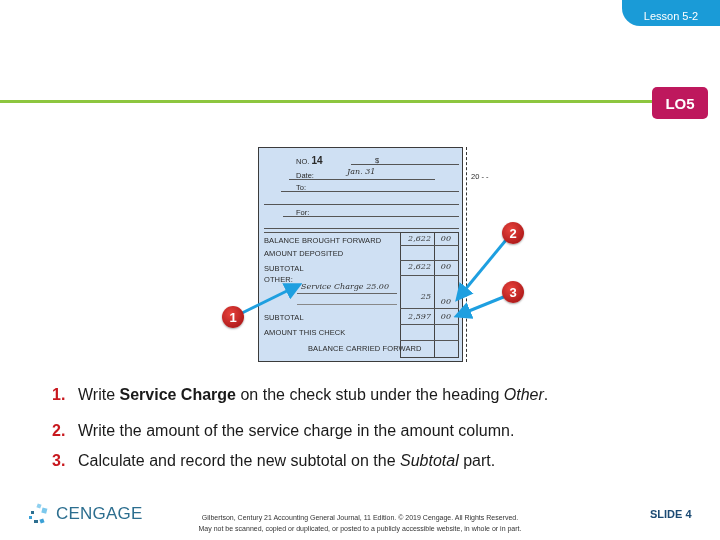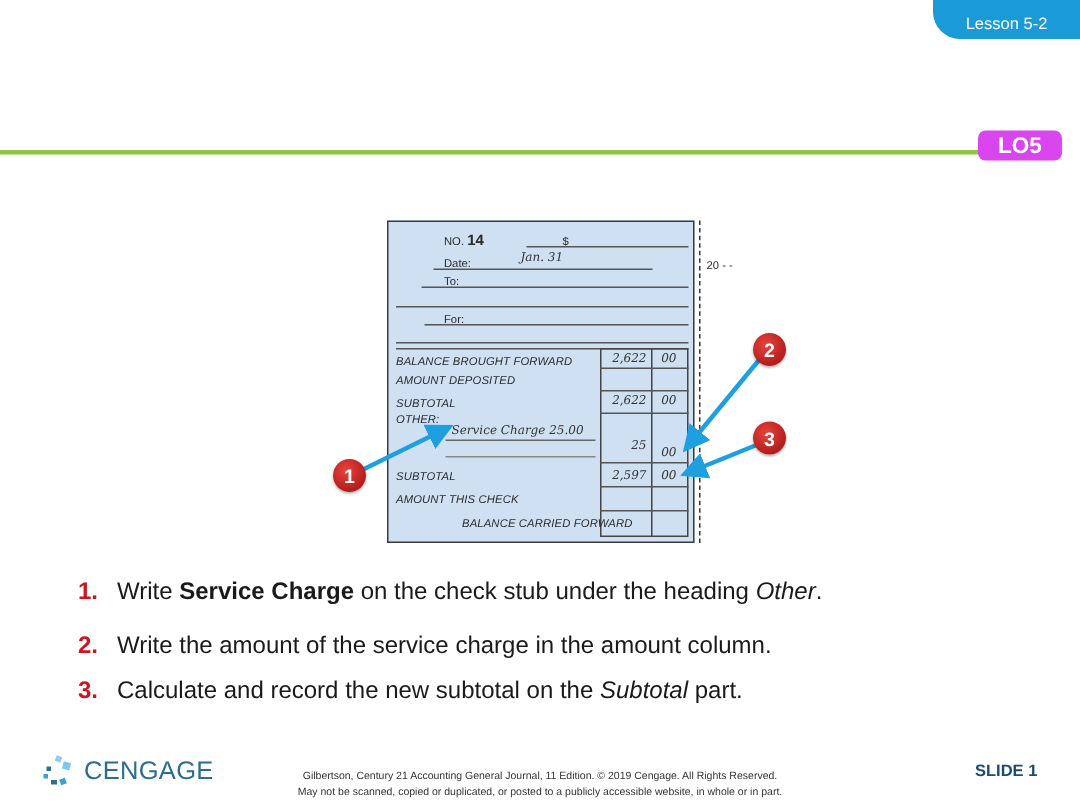--- a/index.html
+++ b/index.html
@@ -2,27 +2,27 @@
 <html><head>
 <meta charset="utf-8">
 <style>
   html, body { margin:0; padding:0; }
   body { width:720px; height:540px; position:relative; overflow:hidden; background:#ffffff; font-family:"Liberation Sans", sans-serif; }
 
   .lesson-tab { position:absolute; left:622px; top:-6px; width:98px; height:32px; background:#1a9bd7; border-radius:0 0 0 18px; color:#fff; font-size:11px; display:flex; align-items:flex-end; justify-content:center; padding-bottom:4px; box-sizing:border-box; }
 
   .title { position:absolute; left:60px; width:600px; top:32px; text-align:center; color:#1b4a73; font-weight:bold; font-size:27px; line-height:31px; letter-spacing:-0.3px; }
   .title-rule { position:absolute; left:0; top:100px; width:660px; height:3px; background:#8dc63f; }
-  .lo-badge { position:absolute; left:652px; top:87px; width:56px; height:20px; background:#d946ef; border-radius:5px; color:#fff; font-weight:bold; font-size:15px; display:flex; align-items:center; justify-content:center; }
+  .lo-badge { position:absolute; left:652px; top:87px; width:56px; height:32px; background:#be185d; border-radius:5px; color:#fff; font-weight:bold; font-size:15px; display:flex; align-items:center; justify-content:center; }
 
   
   .stub { position:absolute; left:258px; top:147px; width:205px; height:215px; background:#cfe0f3; border:1px solid #3b3b3b; box-sizing:border-box; font-size:7.5px; color:#2a2a2a; }
   .stub-dash { position:absolute; left:466px; top:147px; height:215px; border-left:1.5px dashed #333; }
   .stub .line { position:absolute; height:0; border-top:1px solid #555; }
-  .stub .lbl { position:absolute; white-space:nowrap; text-transform:uppercase; letter-spacing:0.1px;font-style:italic; }
+  .stub .lbl { position:absolute; white-space:nowrap; text-transform:uppercase; letter-spacing:0.1px; }
   .stub .lbl-plain { position:absolute; white-space:nowrap;margin-left:32px; }
   .stub .hw { position:absolute; font-family:"DejaVu Serif", serif; font-style:italic; font-size:8px; color:#333; white-space:nowrap; }
   .stub .box { position:absolute; border:1px solid #444; box-sizing:border-box; }
   .stub .vline { position:absolute; width:0; border-left:1px solid #444; }
   .stub .amt { position:absolute; font-family:"DejaVu Serif", serif; font-style:italic; font-size:8px; color:#333; text-align:right; }
 
   .callout { position:absolute; width:22px; height:22px; border-radius:50%; background:radial-gradient(circle at 40% 35%, #e8433c, #b31d1d 70%); color:#fff; font-weight:bold; font-size:13px; display:flex; align-items:center; justify-content:center; box-shadow:0 1px 2px rgba(0,0,0,0.35); }
 
   .steps { position:absolute; left:52px; top:386px; width:640px; font-size:16px; color:#1a1a1a; }
   .step { position:absolute; left:0; white-space:nowrap; }
@@ -138,13 +138,13 @@
     <rect x="1" y="13" width="3" height="3" fill="#3aa0d6"></rect>
     <rect x="6" y="17" width="4" height="3" fill="#2c6e8f"></rect>
     <rect x="12" y="16" width="4" height="4" fill="#3aa0d6" transform="rotate(-20 14 18)"></rect>
   </svg>
   <span class="word">CENGAGE</span>
 </div>
 <div class="footer-text">
   <div>Gilbertson, Century 21 Accounting General Journal, 11 Edition. © 2019 Cengage. All Rights Reserved.</div>
   <div>May not be scanned, copied or duplicated, or posted to a publicly accessible website, in whole or in part.</div>
 </div>
-<div class="slide-num">SLIDE 1</div>
+<div class="slide-num">SLIDE 4</div>
 
 </body></html>

